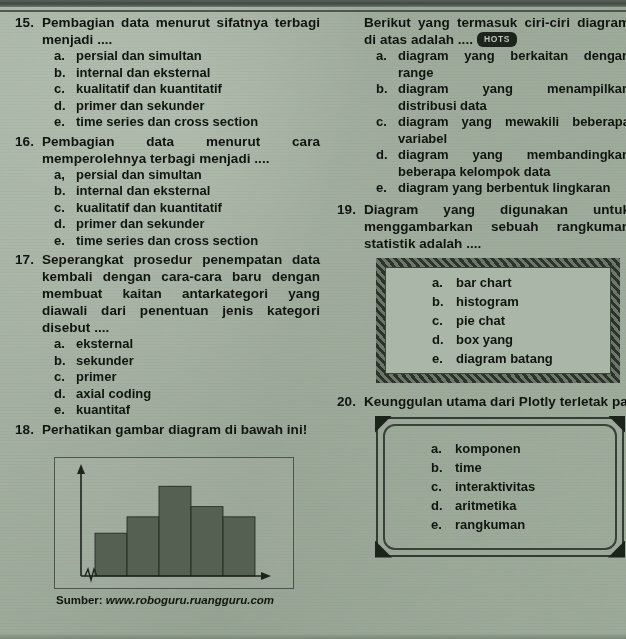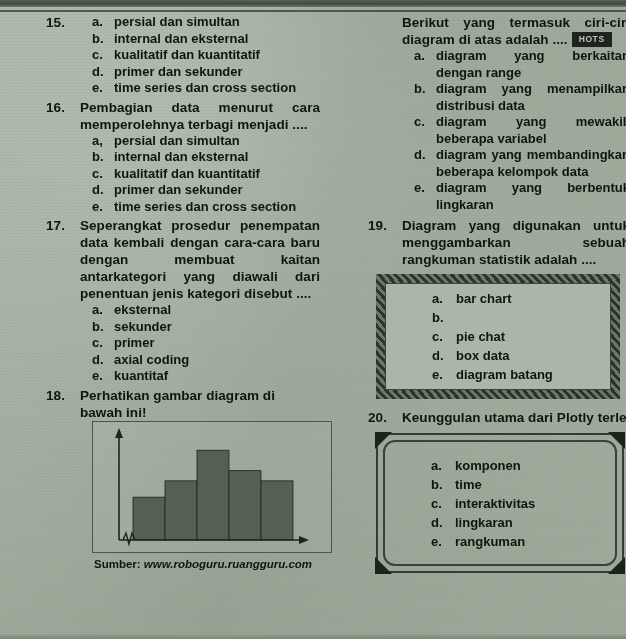--- a/index.html
+++ b/index.html
@@ -62,27 +62,26 @@
   .col-right { left: 330px; width: 300px; }
 
   
   .q {
     display: flex;
     margin-bottom: 2px;
   }
   .q-num {
     width: 34px;
     flex: 0 0 34px;
-    text-align: left;
+    text-align: right;
     padding-right: 8px;
     font-size: 13.5px;
     font-weight: 700;
     letter-spacing: .1px;
     line-height: 17px;
-    margin-left: 38px;
   }
   .q-body { flex: 1 1 auto; min-width: 0; }
   .q-stem {
     font-size: 13.5px;
     line-height: 17px;
     font-weight: 600;
     text-align: justify;
     text-justify: inter-word;
     letter-spacing: .05px;
   }
@@ -113,27 +112,27 @@
     display: inline-block;
     vertical-align: middle;
     margin-left: 4px;
     background: #1d241c;
     color: #b8c4b6;
     font-size: 8.5px;
     font-weight: 700;
     letter-spacing: .6px;
     line-height: 1;
     padding: 3px 7px 3px 7px;
-    border-radius: 0;
+    border-radius: 6px;
     position: relative;
     top: -1px;
   }
 
   
-  .fig-wrap { margin-top: 0; padding-left: 12px; }
+  .fig-wrap { margin-top: 19px; padding-left: 12px; }
   .fig-frame {
     width: 240px;
     height: 132px;
     border: 1px solid #4d564c;
     background: rgba(255,255,255,0.045);
     position: relative;
     overflow: hidden;
   }
   .fig-src {
     font-size: 11.5px;
@@ -211,20 +210,21 @@
 
   <div class="top-band"></div>
   <div class="top-hairline"></div>
   <div class="bottom-band"></div>
 
   <div class="col col-left">
 
     <div class="q">
       <div class="q-num">15.</div>
       <div class="q-body">
+        <div class="q-stem">Pembagian data menurut sifatnya terbagi menjadi ....</div>
         <div class="opts">
           <div class="opt">
             <span class="opt-key">a.</span>
             <span class="opt-txt">persial dan simultan</span>
           </div>
           <div class="opt">
             <span class="opt-key">b.</span>
             <span class="opt-txt">internal dan eksternal</span>
           </div>
           <div class="opt">
@@ -375,28 +375,29 @@
     </div>
     <div class="box-hatch">
       <div class="box-hatch-inner">
         <div class="box-opts">
           <div class="opt">
             <span class="opt-key">a.</span>
             <span class="opt-txt">bar chart</span>
           </div>
           <div class="opt">
             <span class="opt-key">b.</span>
+            <span class="opt-txt">histogram</span>
           </div>
           <div class="opt">
             <span class="opt-key">c.</span>
             <span class="opt-txt">pie chat</span>
           </div>
           <div class="opt">
             <span class="opt-key">d.</span>
-            <span class="opt-txt">box data</span>
+            <span class="opt-txt">box yang</span>
           </div>
           <div class="opt">
             <span class="opt-key">e.</span>
             <span class="opt-txt">diagram batang</span>
           </div>
         </div>
       </div>
     </div>
 
     <div class="q" style="margin-top:10px;">
@@ -420,21 +421,21 @@
           <div class="opt">
             <span class="opt-key">b.</span>
             <span class="opt-txt">time</span>
           </div>
           <div class="opt">
             <span class="opt-key">c.</span>
             <span class="opt-txt">interaktivitas</span>
           </div>
           <div class="opt">
             <span class="opt-key">d.</span>
-            <span class="opt-txt">lingkaran</span>
+            <span class="opt-txt">aritmetika</span>
           </div>
           <div class="opt">
             <span class="opt-key">e.</span>
             <span class="opt-txt">rangkuman</span>
           </div>
         </div>
       </div>
     </div>
 
   </div>

